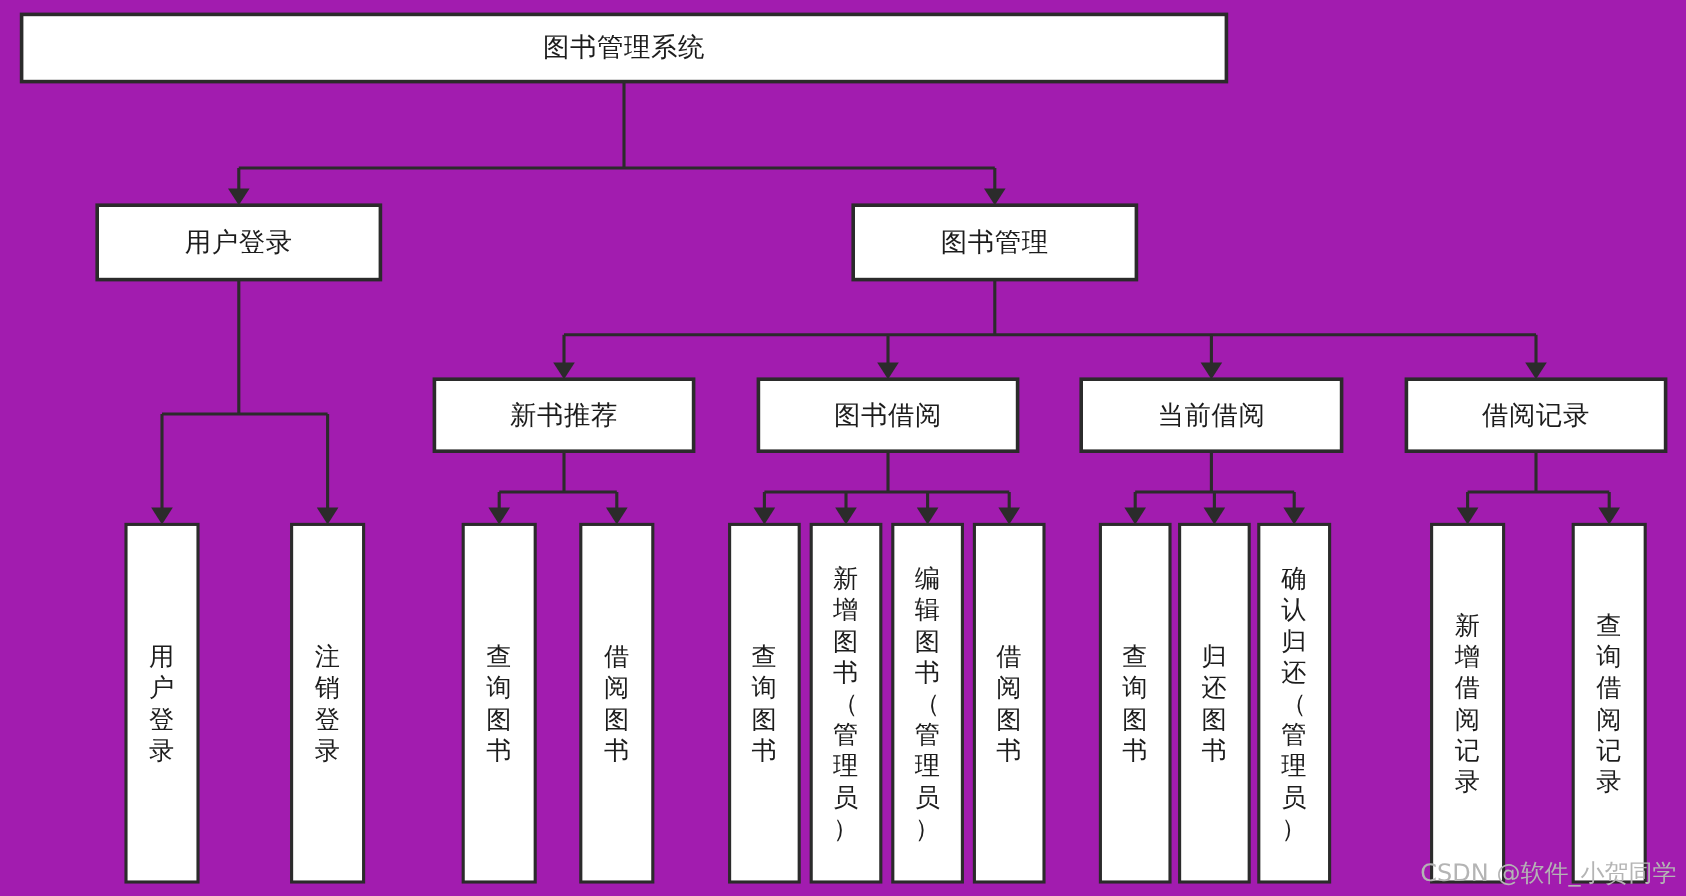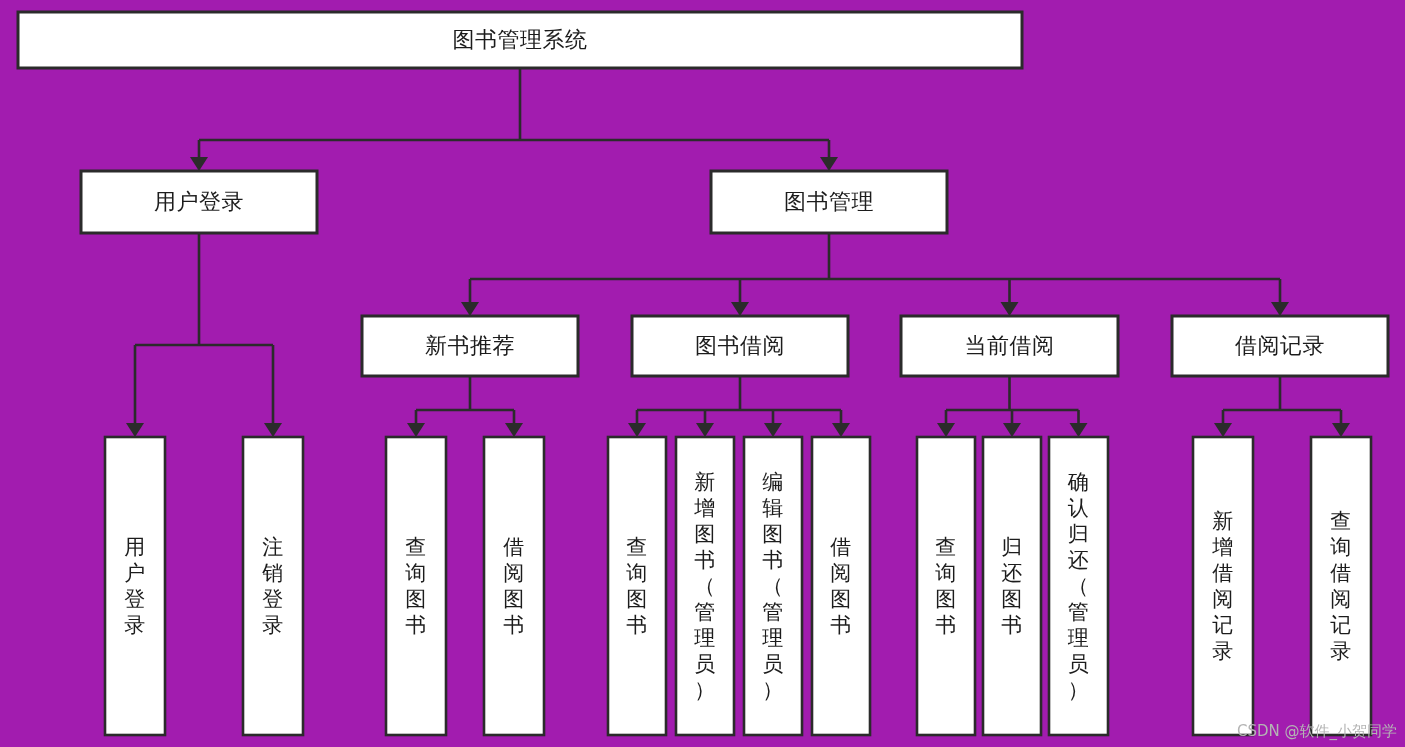--- a/index.html
+++ b/index.html
@@ -57,21 +57,21 @@
     font-size: 21px;
     fill: #1c1c1c;
     text-anchor: middle;
     letter-spacing: 0.5px;
   }
   .watermark {
     position: absolute;
     right: 8px;
     bottom: 6px;
     font-family: "DejaVu Sans", "Liberation Sans", sans-serif;
-    font-size: 15px;
+    font-size: 20px;
     color: #b4b4b4;
     white-space: nowrap;
     user-select: none;
   }
 </style>
 </head>
 <body>
 
 <div id="diagram-root">
 

